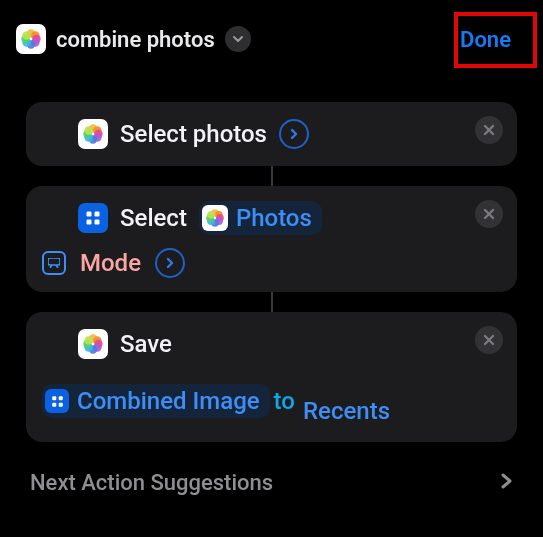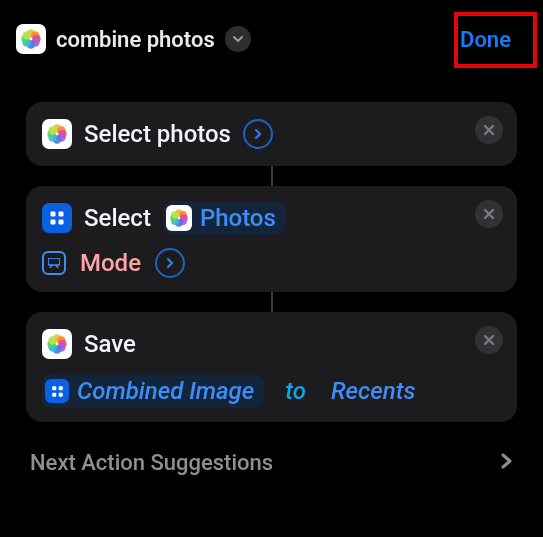--- a/index.html
+++ b/index.html
@@ -70,20 +70,21 @@
     background: #1c1c1e;
     border-radius: 16px;
     padding: 14px 16px;
     position: relative;
   }
   .card-row {
     display: flex;
     align-items: center;
     gap: 12px;
     min-height: 36px;
+    margin-left: 36px;
   }
   .card-text {
     font-size: 24px;
     font-weight: 500;
     color: #f2f2f7;
   }
   .grid-icon {
     width: 30px; height: 30px;
     border-radius: 7px;
     background: #0a62e2;
@@ -136,21 +137,21 @@
     display:flex;align-items:center;justify-content:center;
   }
   .row2 { margin-top: 12px; display:flex; align-items:center; gap: 14px; }
   .plain { color:#0ea5e9; font-size:24px; font-weight:500; }
   .suggestions {
     display:flex; align-items:center; justify-content:space-between;
     padding: 28px 30px 0 30px;
   }
   .sugg-text { color:#8e8e93; font-size:22px; font-weight:500; }
   .sugg-chev { color:#8e8e93; }
-  .pill.bare { background: transparent; padding: 3px 4px; }
+  .pill.bare { background: transparent; padding: 3px 4px; margin-top: 20px; }
 </style>
 </head>
 <body>
 
 <svg width="0" height="0" style="position:absolute">
   <defs>
     <g id="photos-flower">
       <circle cx="11" cy="5.5" r="4.2" fill="#f6b73c" opacity=".92"></circle>
       <circle cx="15.4" cy="7.5" r="4.2" fill="#f28c28" opacity=".92"></circle>
       <circle cx="16.5" cy="11" r="4.2" fill="#e74694" opacity=".92"></circle>
@@ -251,21 +252,21 @@
 
   <div class="card">
     <div class="card-row">
       <span class="photos-app-icon">
         <svg class="photos-glyph" viewBox="0 0 22 22">
             <use href="#photos-flower"></use>
           </svg>
       </span>
       <span class="card-text">Save</span>
     </div>
-    <div class="row2" style="flex-wrap:wrap;gap:21px;font-style:italic;">
+    <div class="row2" style="flex-wrap:wrap;gap:4px;">
       <span class="pill">
         <span class="grid-icon" style="width:24px;height:24px;border-radius:6px">
           <svg width="13" height="13" viewBox="0 0 16 16">
             <rect x="1.5" y="1.5" width="5" height="5" rx="1.2" fill="#fff"></rect>
             <rect x="9.5" y="1.5" width="5" height="5" rx="1.2" fill="#fff"></rect>
             <rect x="1.5" y="9.5" width="5" height="5" rx="1.2" fill="#fff"></rect>
             <rect x="9.5" y="9.5" width="5" height="5" rx="1.2" fill="#fff"></rect>
           </svg>
         </span>
         <span class="pill-text">Combined Image</span>

